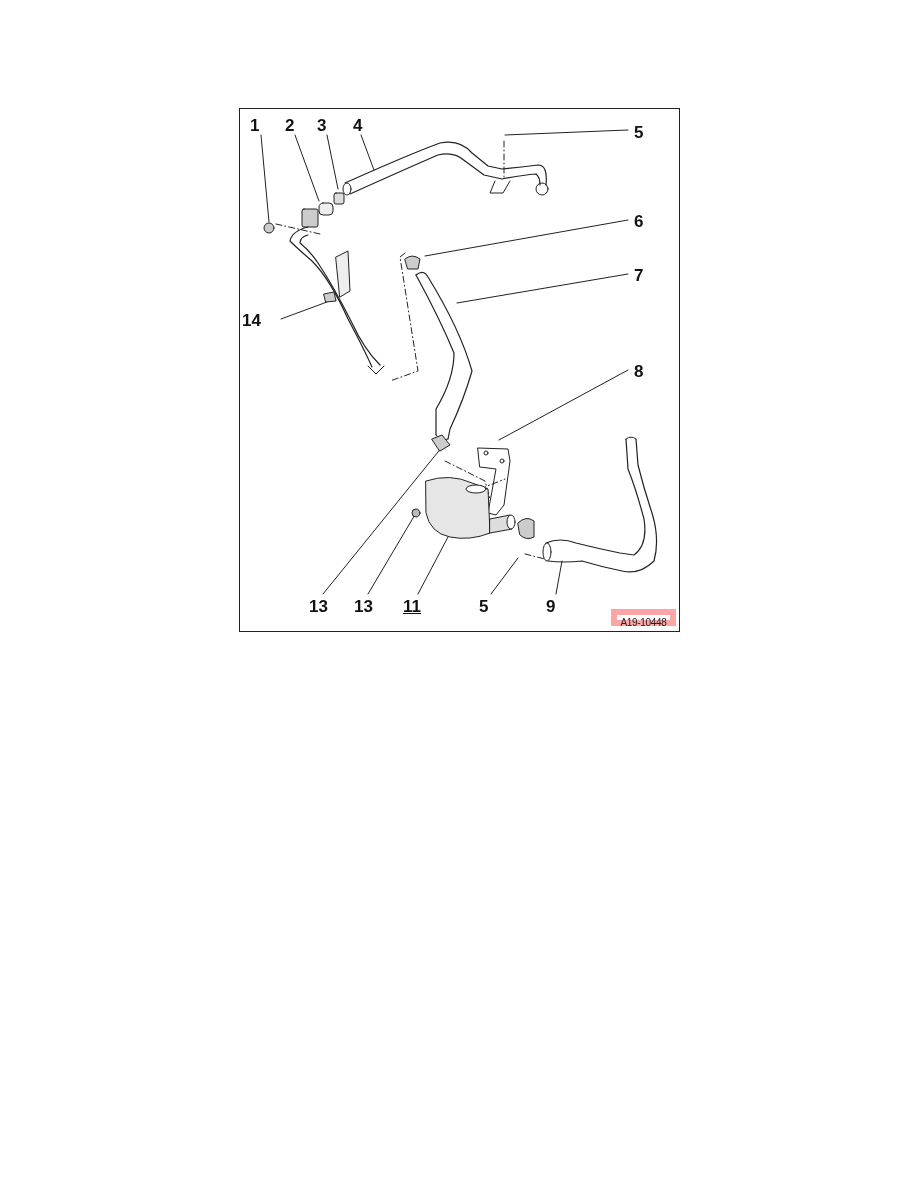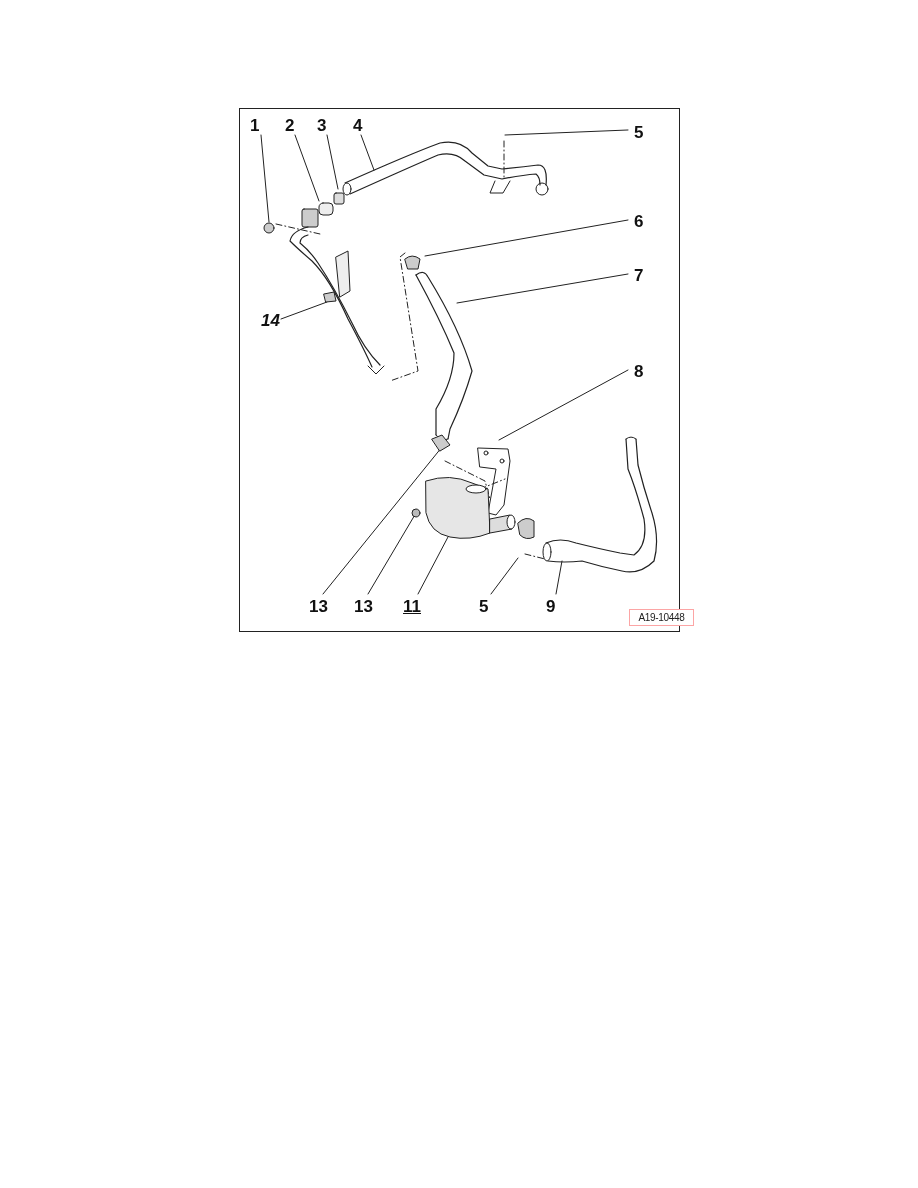--- a/index.html
+++ b/index.html
@@ -1,20 +1,20 @@
 <!DOCTYPE html>
 <html><head>
 <meta charset="utf-8">
 <style>
   html, body { margin:0; padding:0; background:#ffffff; }
   body { width:918px; height:1188px; position:relative; overflow:hidden; font-family:"Liberation Sans", sans-serif; }
   #frame { position:absolute; left:239px; top:108px; width:441px; height:524px; border:1px solid #222; box-sizing:border-box; background:#fff; }
   #art { position:absolute; left:0; top:0; width:441px; height:524px; }
   .callout { position:absolute; font-family:"Liberation Sans", sans-serif; font-weight:bold; font-size:17px; color:#111; line-height:1; }
-  #figid { position:absolute; left:371px; top:500px; width:65px; height:17px; border:1px solid #fca5a5; box-sizing:border-box; font-size:10px; color:#222; text-align:center; line-height:15px; letter-spacing:-0.3px; background:#fff;margin-left:18px; }
+  #figid { position:absolute; left:371px; top:500px; width:65px; height:17px; border:6px solid #fca5a5; box-sizing:border-box; font-size:10px; color:#222; text-align:center; line-height:15px; letter-spacing:-0.3px; background:#fff; }
 </style>
 </head>
 <body>
 
 <div id="frame">
   <svg id="art" viewBox="0 0 441 524" xmlns="http://www.w3.org/2000/svg">
     <g fill="none" stroke="#222" stroke-width="1" stroke-linecap="round" stroke-linejoin="round">
 
       <g>
         <line x1="21" y1="26" x2="29" y2="113"></line>
@@ -98,17 +98,17 @@
       <div class="callout" style="left: 113px; top: 8px;">4</div>
       <div class="callout" style="left: 394px; top: 15px;">5</div>
       <div class="callout" style="left: 394px; top: 104px;">6</div>
       <div class="callout" style="left: 394px; top: 158px;">7</div>
       <div class="callout" style="left: 394px; top: 254px;">8</div>
       <div class="callout" style="left: 306px; top: 489px;">9</div>
       <div class="callout" style="left: 239px; top: 489px;">5</div>
       <div class="callout" style="left: 163px; top: 489px; text-decoration: underline;">11</div>
       <div class="callout" style="left: 114px; top: 489px;">13</div>
       <div class="callout" style="left: 69px; top: 489px;">13</div>
-      <div class="callout" style="left: 21px; top: 203px; font-style: italic;">14</div>
+      <div class="callout" style="left: 2px; top: 203px;">14</div>
     </div>
 
   <div id="figid">A19-10448</div>
 </div>
 
 </body></html>

